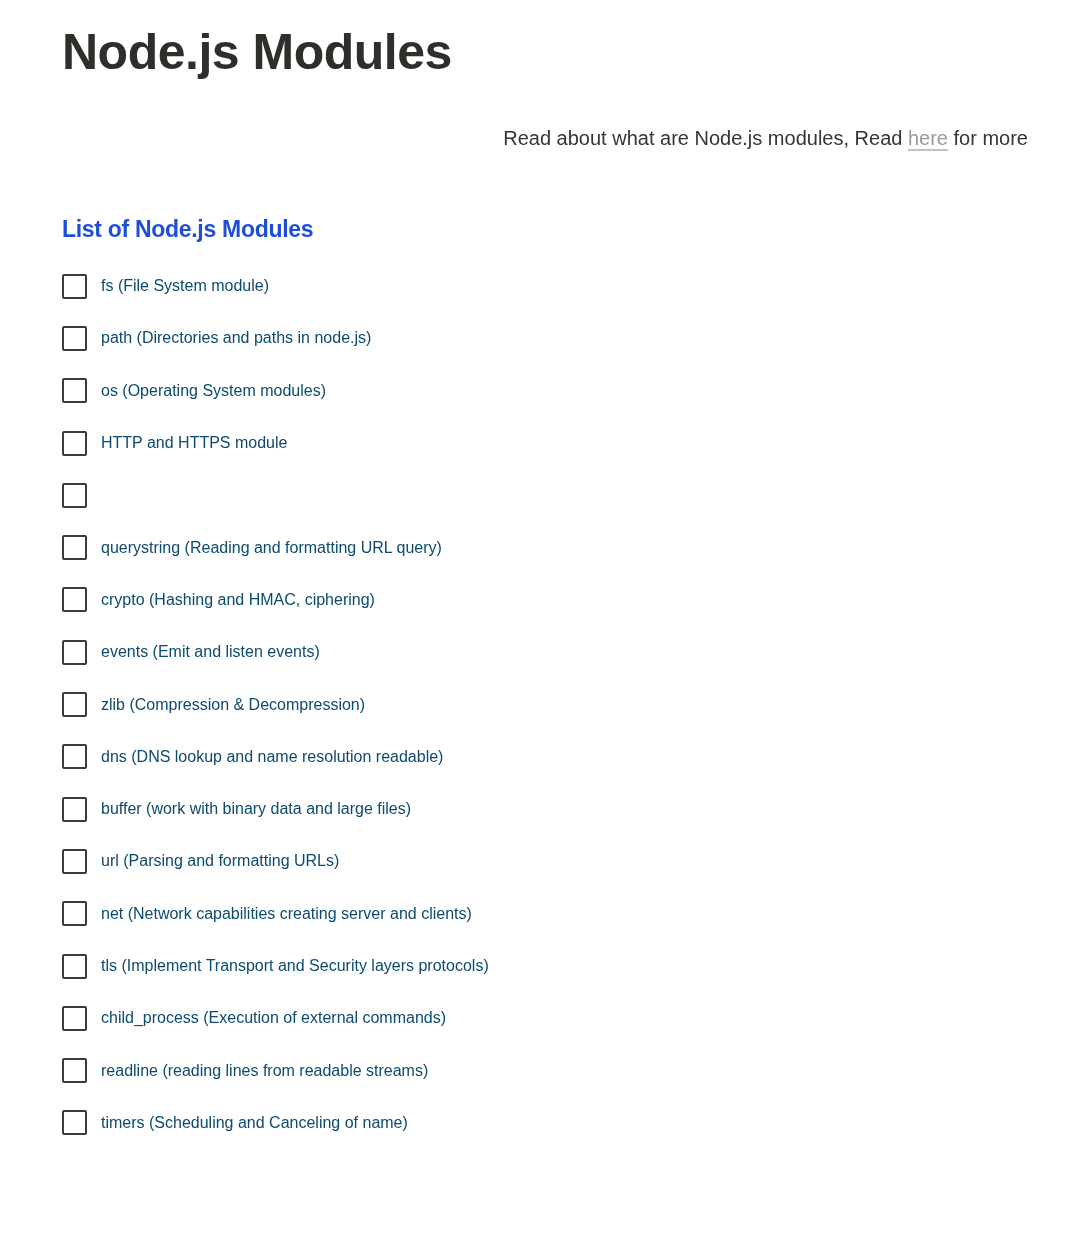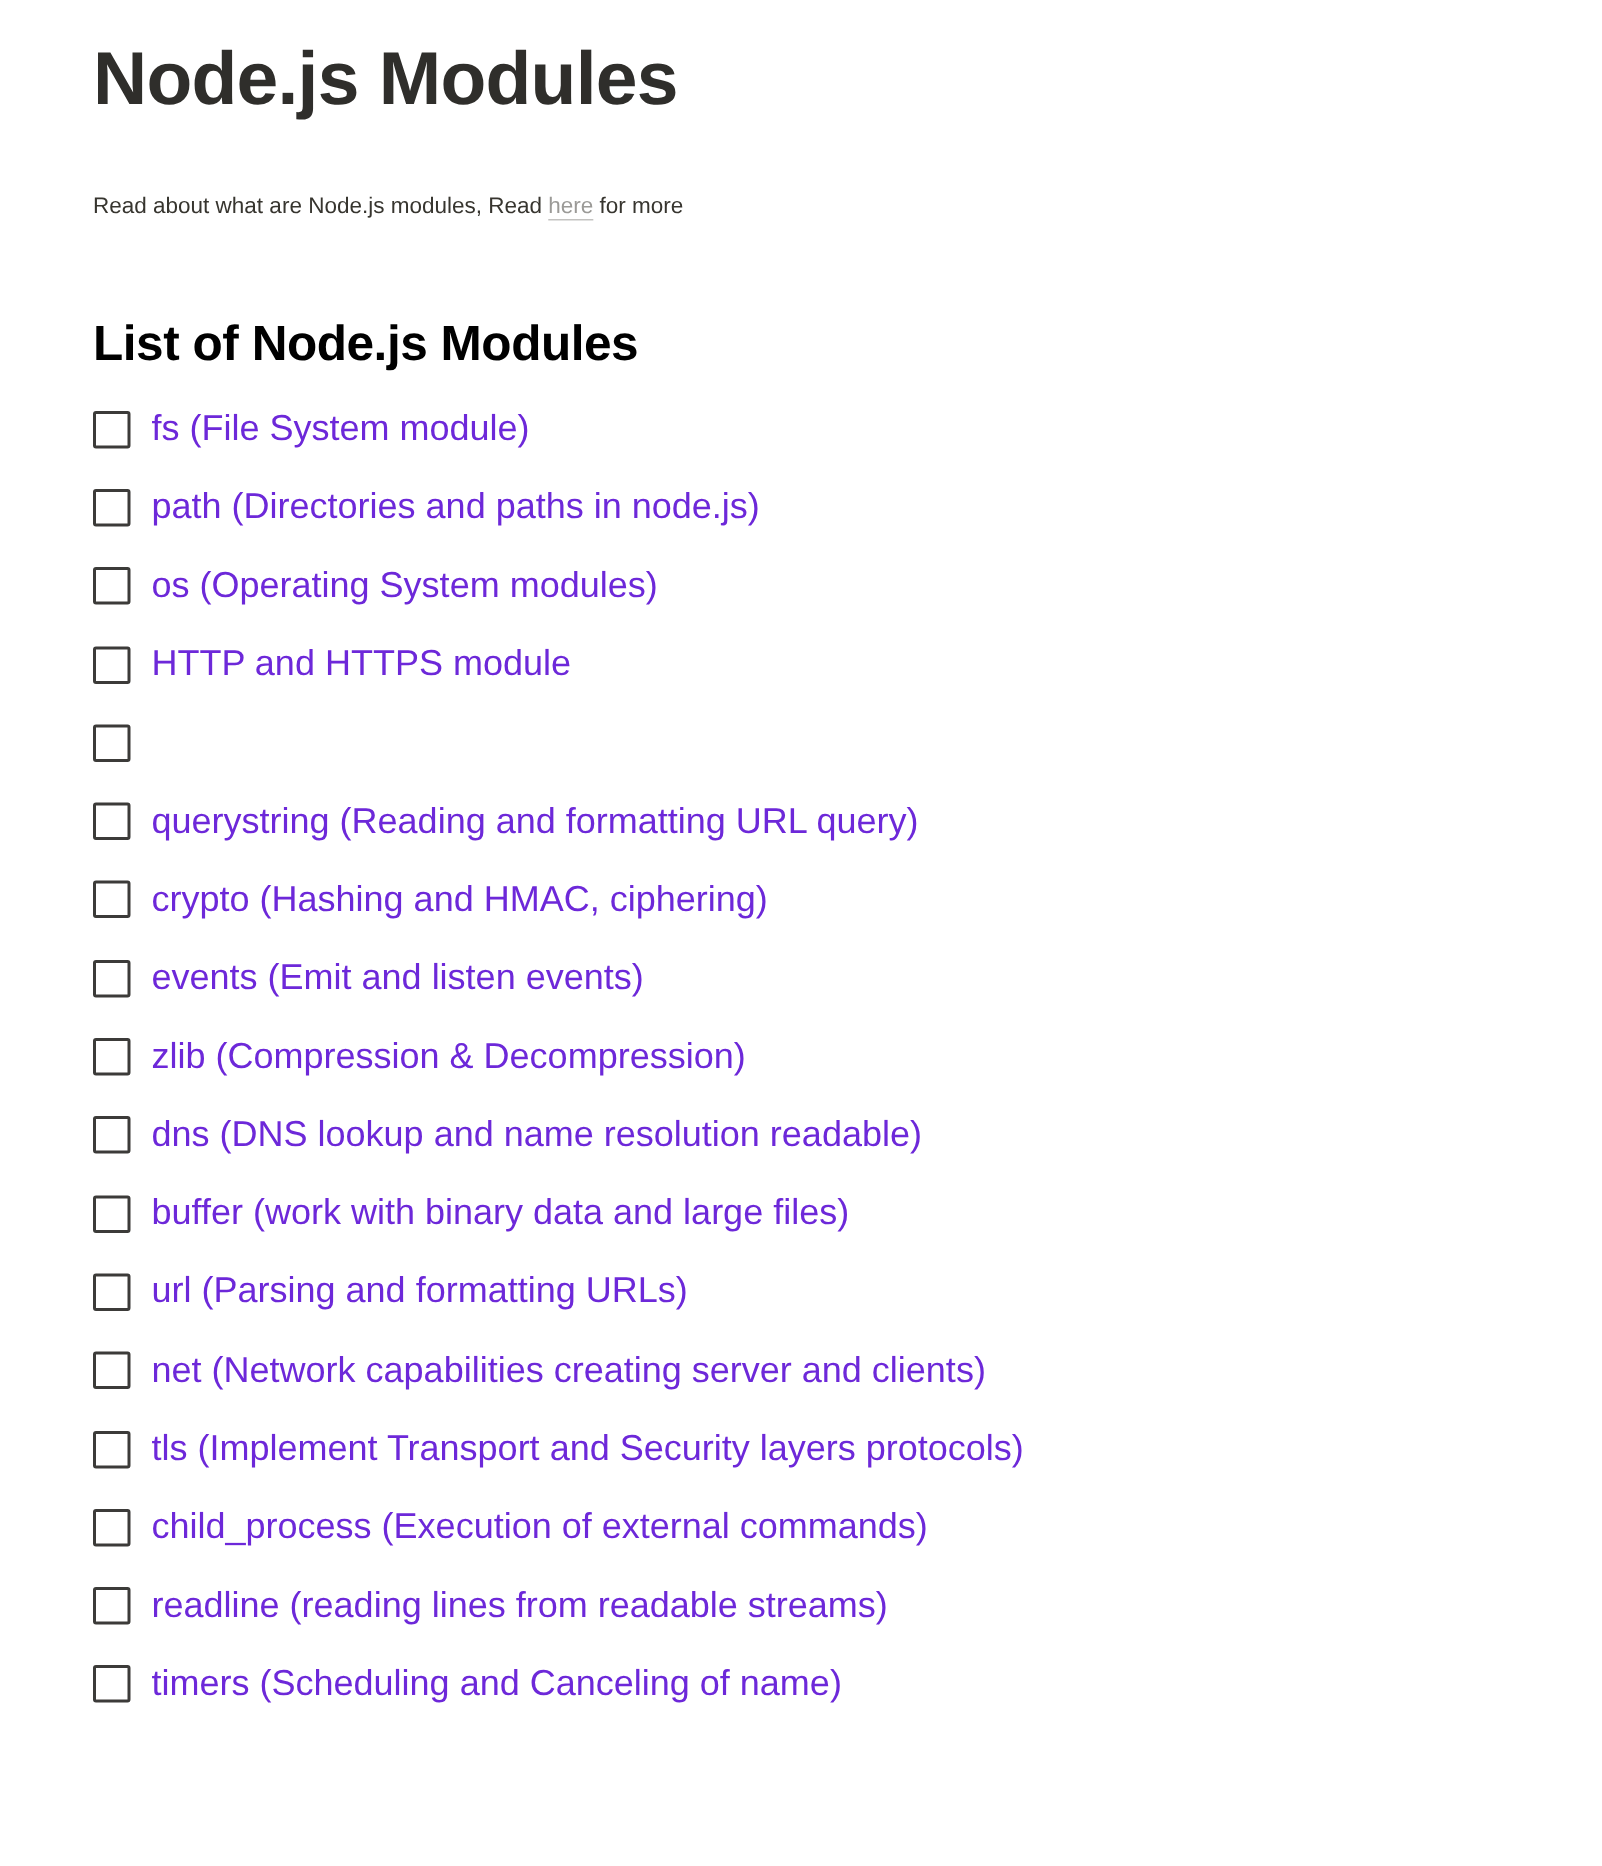--- a/index.html
+++ b/index.html
@@ -20,38 +20,39 @@
   .page-title {
     margin: 0;
     font-size: 50px;
     line-height: 65px;
     font-weight: 700;
     color: #2f2e2b;
     letter-spacing: -0.5px;
   }
   .intro {
     margin: 39px 0 0 0;
-    font-size: 15px;
+    font-size: 20px;
     line-height: 28px;
     font-weight: 400;
     color: #37352f;
+    text-align: right;
   }
   .intro a.doc-link {
     color: #9b9a97;
     text-decoration: underline;
     text-decoration-color: rgba(55,53,47,0.3);
     text-underline-offset: 4px;
     cursor: pointer;
   }
   .section-heading {
     margin: 57px 0 0 0;
-    font-size: 33px;
+    font-size: 23px;
     line-height: 40px;
     font-weight: 700;
-    color: #000000;
+    color: #1d4ed8;
     letter-spacing: -0.3px;
   }
   .todo-list {
     margin-top: 11px;
   }
   .todo-row {
     height: 52.3px;
     display: flex;
     align-items: center;
   }
@@ -59,24 +60,24 @@
     flex: 0 0 auto;
     width: 21px;
     height: 21px;
     border: 2.5px solid #3c3b39;
     border-radius: 2px;
     background: #ffffff;
     margin-right: 14px;
     cursor: pointer;
   }
   .todo-label {
-    font-size: 24px;
+    font-size: 16px;
     line-height: 28px;
     font-weight: 400;
-    color: #6d28d9;
+    color: #0c4a6e;
     white-space: nowrap;
   }
 </style>
 </head>
 <body>
 
 <div class="page">
 
   <h1 class="page-title">Node.js Modules</h1>
 

